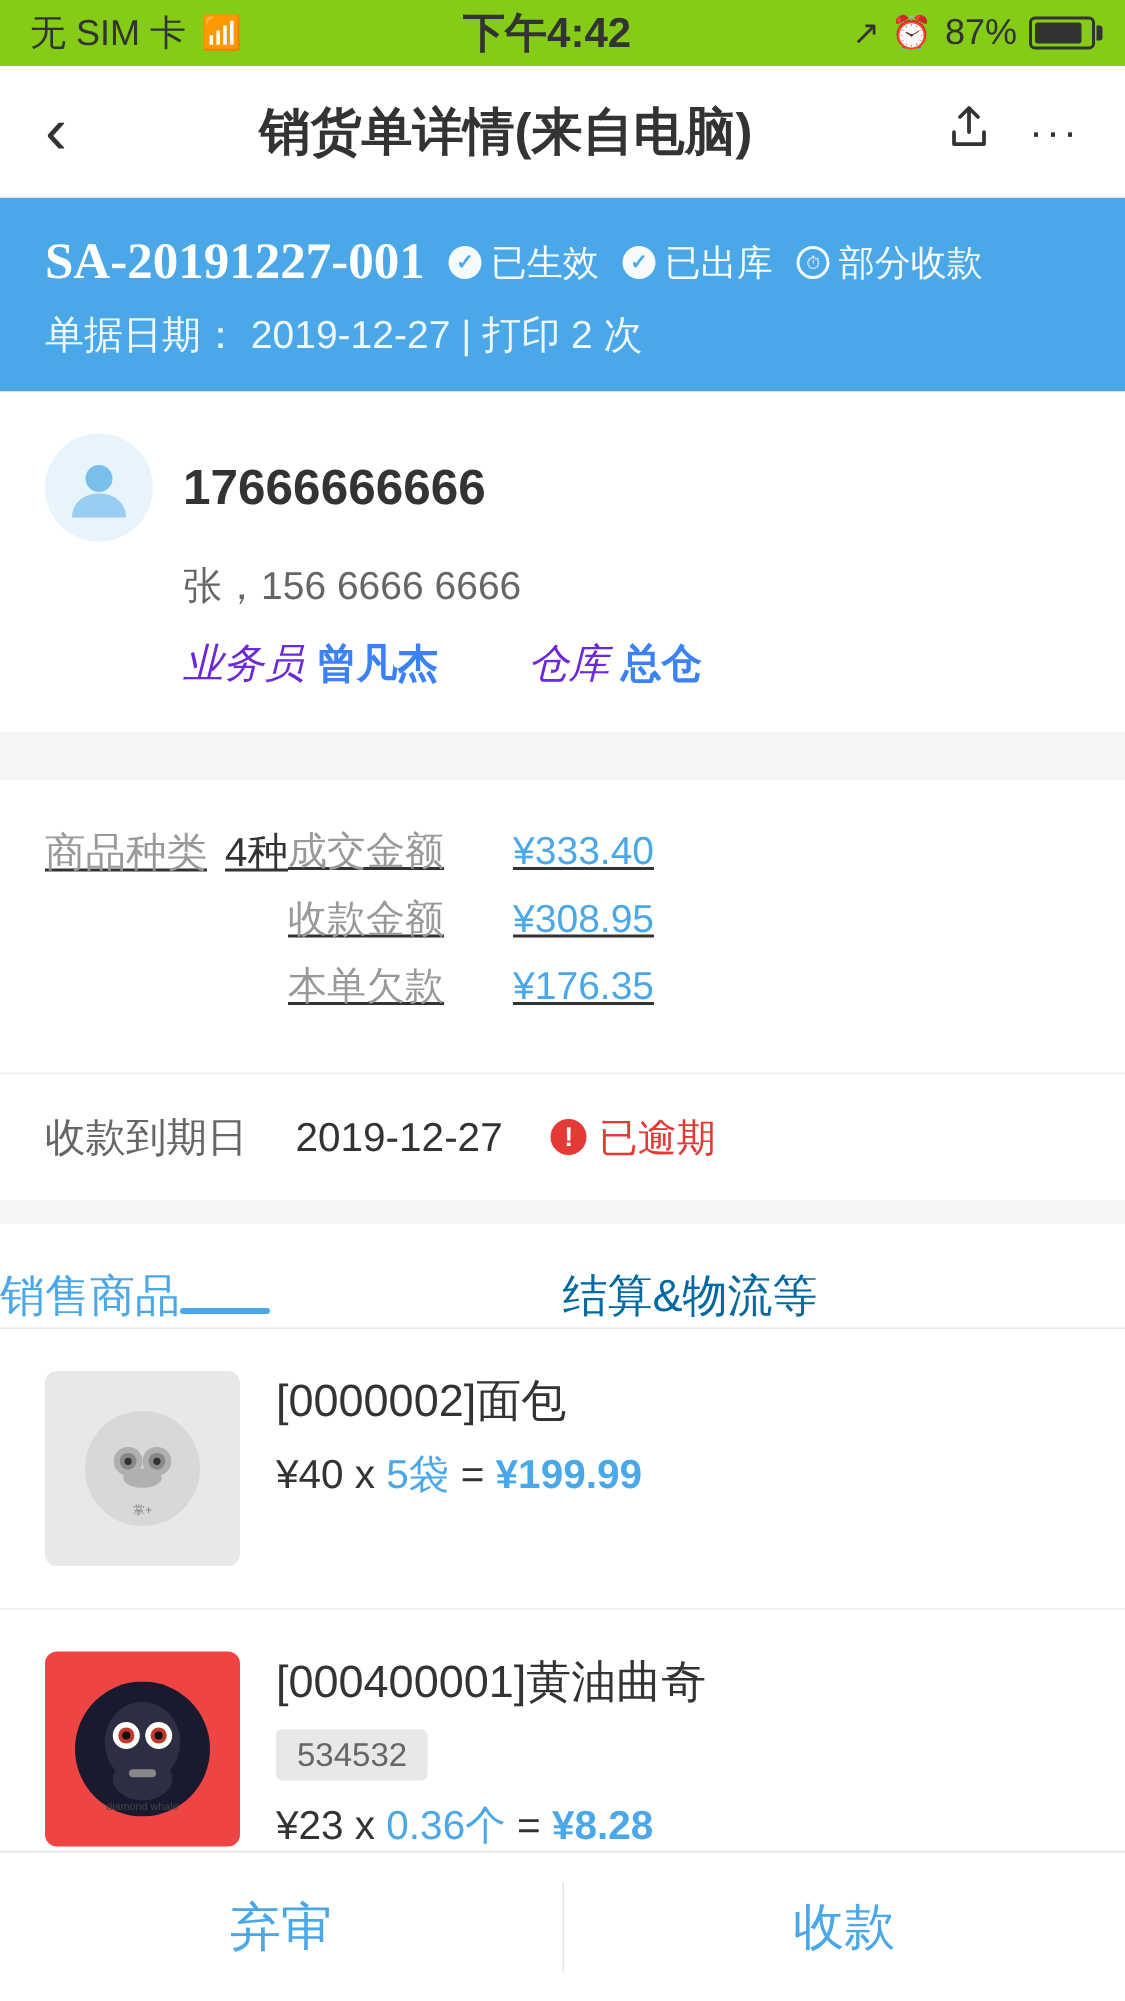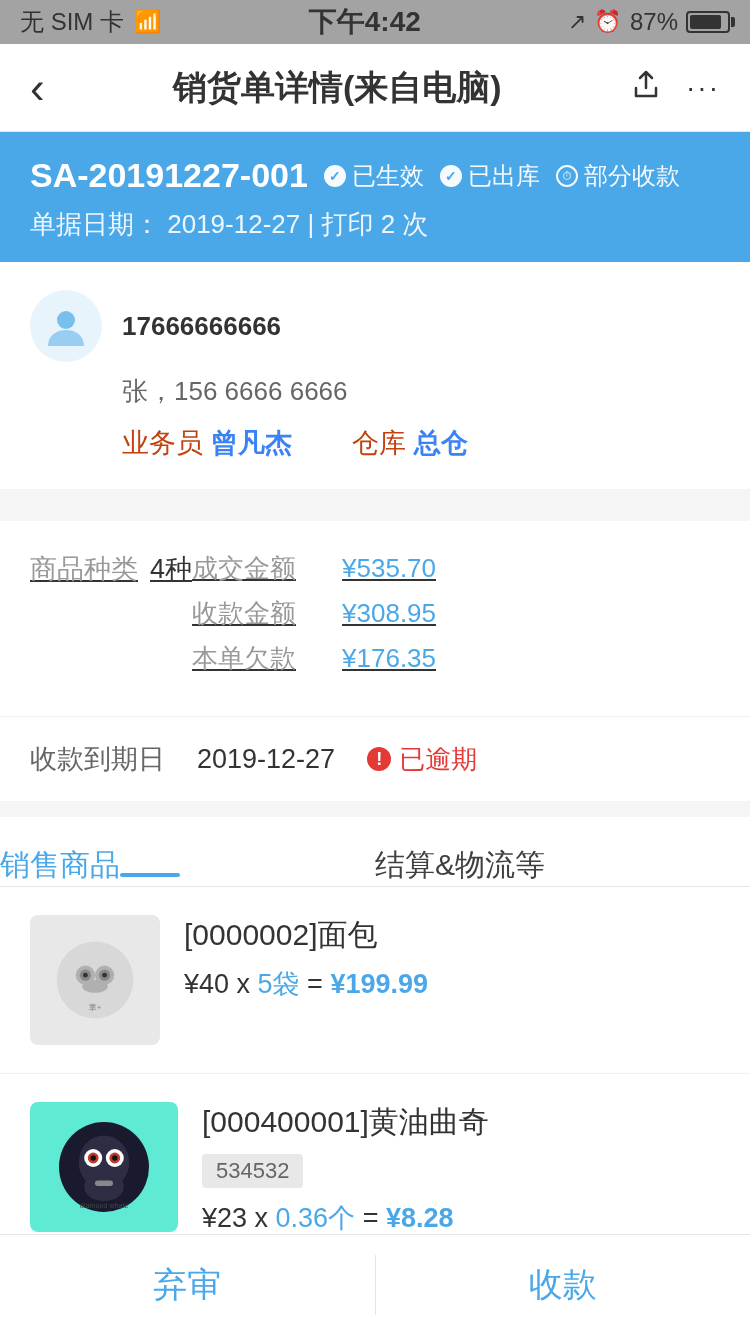--- a/index.html
+++ b/index.html
@@ -10,21 +10,21 @@
       width: 750px;
       min-height: 1334px;
       font-size: 28px;
       color: #333;
       overflow-x: hidden;
     }
 
     
     .status-bar {
       height: 44px;
-      background: #a3a3a3;
+      background: #84cc16;
       display: flex;
       align-items: center;
       justify-content: space-between;
       padding: 0 20px;
       font-size: 24px;
       font-weight: 500;
     }
     .status-bar-left { display: flex; align-items: center; gap: 10px; }
     .status-bar-center { font-size: 28px; font-weight: 600; }
     .status-bar-right { display: flex; align-items: center; gap: 8px; font-size: 24px; }
@@ -91,20 +91,21 @@
     .header-banner {
       background: #4aa8e8;
       padding: 24px 30px 20px;
       color: #fff;
     }
     .header-banner-top {
       display: flex;
       align-items: center;
       gap: 16px;
       margin-bottom: 12px;
+      font-family: Liberation Serif, serif;
     }
     .order-id {
       font-size: 34px;
       font-weight: bold;
       color: #fff;
     }
     .badge {
       display: flex;
       align-items: center;
       gap: 6px;
@@ -153,38 +154,38 @@
       width: 72px; height: 72px;
       border-radius: 50%;
       background: #e8f4fc;
       display: flex;
       align-items: center;
       justify-content: center;
       flex-shrink: 0;
     }
     .avatar svg { width: 44px; height: 44px; }
     .customer-name {
-      font-size: 26px;
+      font-size: 33px;
       font-weight: 600;
       color: #333;
     }
     .customer-sub {
       font-size: 26px;
       color: #666;
       margin-left: 92px;
       margin-bottom: 16px;
     }
     .customer-meta {
       display: flex;
       align-items: center;
       margin-left: 92px;
       font-size: 27px;
       color: #666;
     }
-    .meta-label { color: #c2410c; margin-right: 8px; }
+    .meta-label { color: #6d28d9; margin-right: 8px; font-style: italic; }
     .meta-value { color: #3b82f6; margin-right: 60px; font-weight: bold; }
 
     
     .stats-section {
       background: #fff;
       padding: 30px;
       margin-bottom: 0;
     }
     .stats-row {
       display: flex;
@@ -259,21 +260,21 @@
     }
     .tab-item {
       flex: 1;
       display: flex;
       align-items: center;
       padding: 28px 0 0;
       cursor: pointer;
       font-size: 30px;
     }
     .tab-item.active { color: #4aa8e8; }
-    .tab-item.inactive { color: #404040; }
+    .tab-item.inactive { color: #0369a1; }
     .tab-underline {
       width: 60px;
       height: 4px;
       border-radius: 2px;
       margin-top: 18px;
     }
     .tab-item.active .tab-underline { background: #4aa8e8; }
     .tab-item.inactive .tab-underline { background: transparent; }
 
     
@@ -348,24 +349,24 @@
     }
     .bottom-btn-divider {
       width: 1px;
       height: 60px;
       background: #e5e5e5;
       align-self: center;
     }
 
     
     .owl-placeholder {
-      width: 148px;
+      width: 130px;
       height: 130px;
       border-radius: 8px;
-      background: #5eead4;
+      background: #ef4444;
       display: flex;
       align-items: center;
       justify-content: center;
       overflow: hidden;
     }
     .owl-placeholder svg {
       width: 90px;
       height: 90px;
     }
   </style>
@@ -449,21 +450,21 @@
   <div class="stats-row">
     <div class="stats-left">
       <div class="stats-left-row">
         <span class="stats-left-label">商品种类</span>
         <span class="stats-left-value">4种</span>
       </div>
     </div>
     <div class="stats-right">
       <div class="stats-item">
         <span class="stats-item-label">成交金额</span>
-        <span class="stats-item-value">¥535.70</span>
+        <span class="stats-item-value">¥333.40</span>
       </div>
       <div class="stats-item">
         <span class="stats-item-label">收款金额</span>
         <span class="stats-item-value">¥308.95</span>
       </div>
       <div class="stats-item">
         <span class="stats-item-label">本单欠款</span>
         <span class="stats-item-value">¥176.35</span>
       </div>
     </div>

